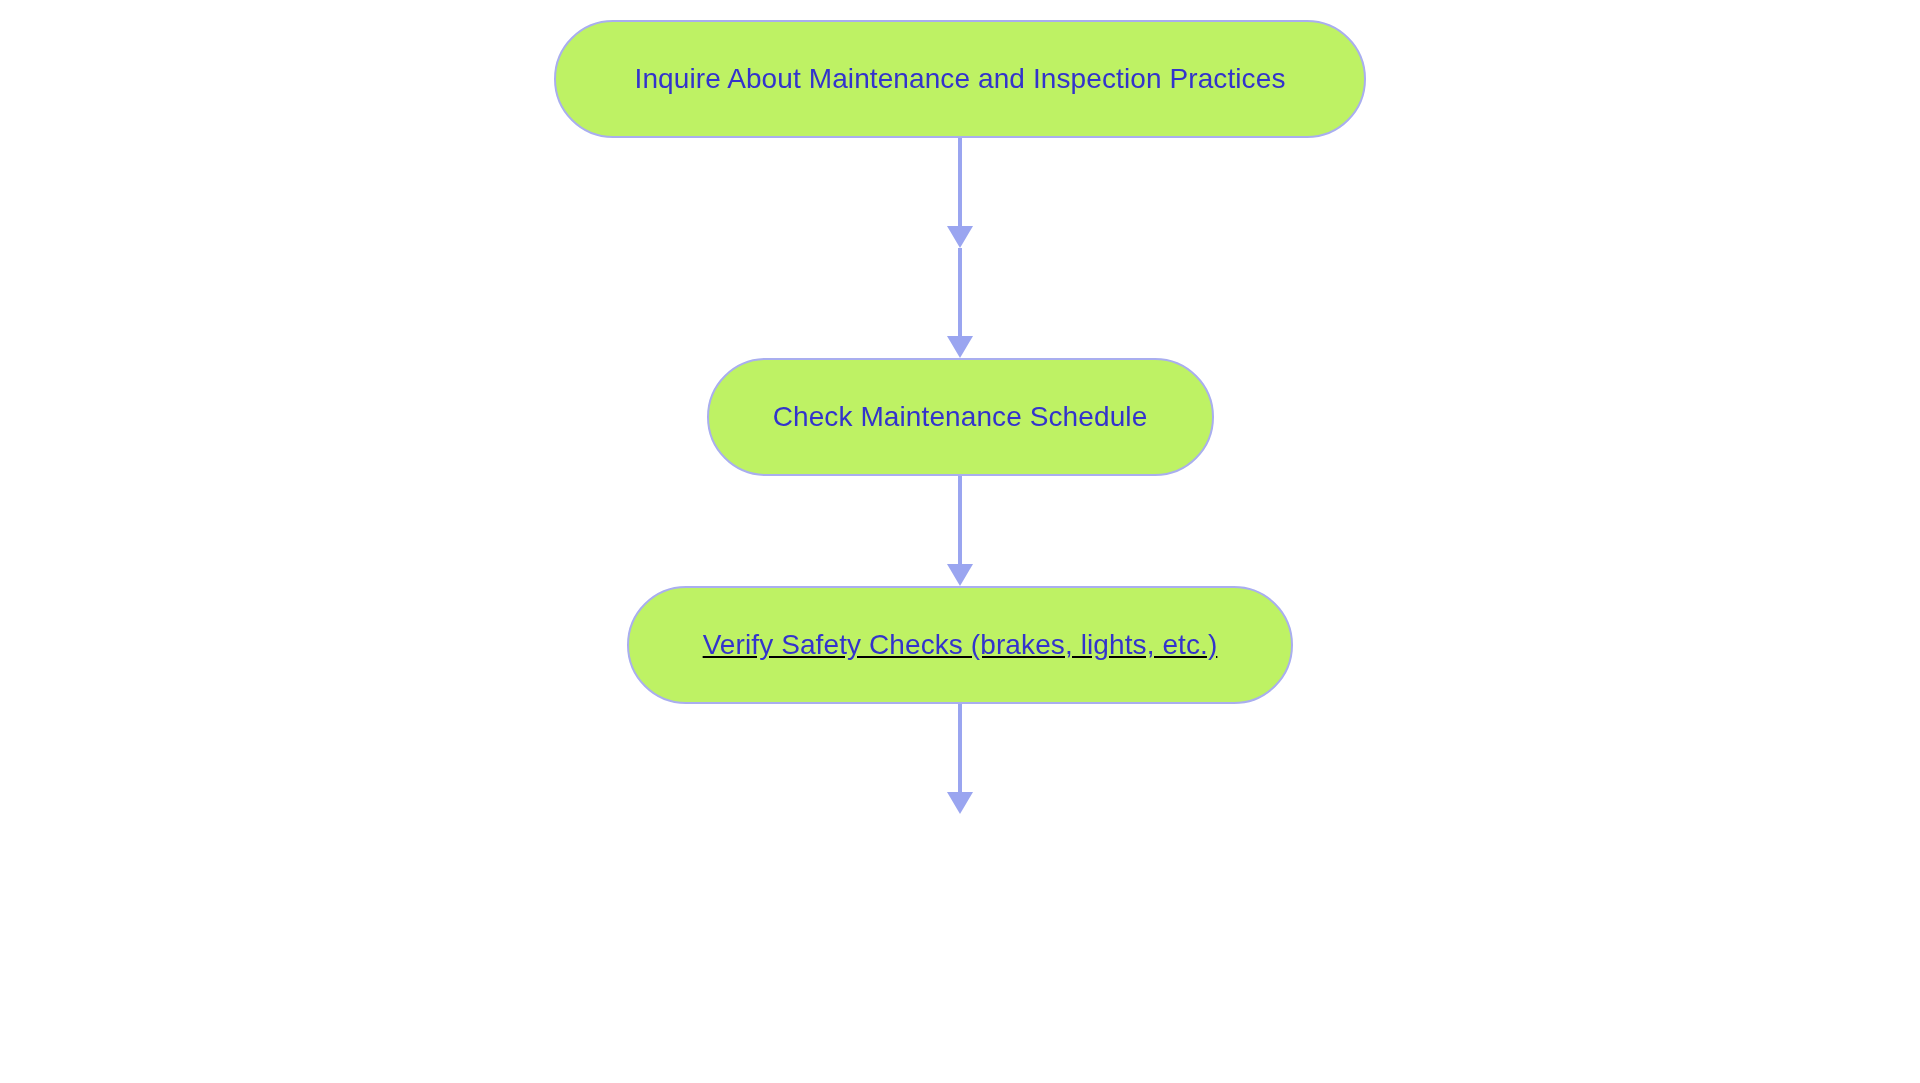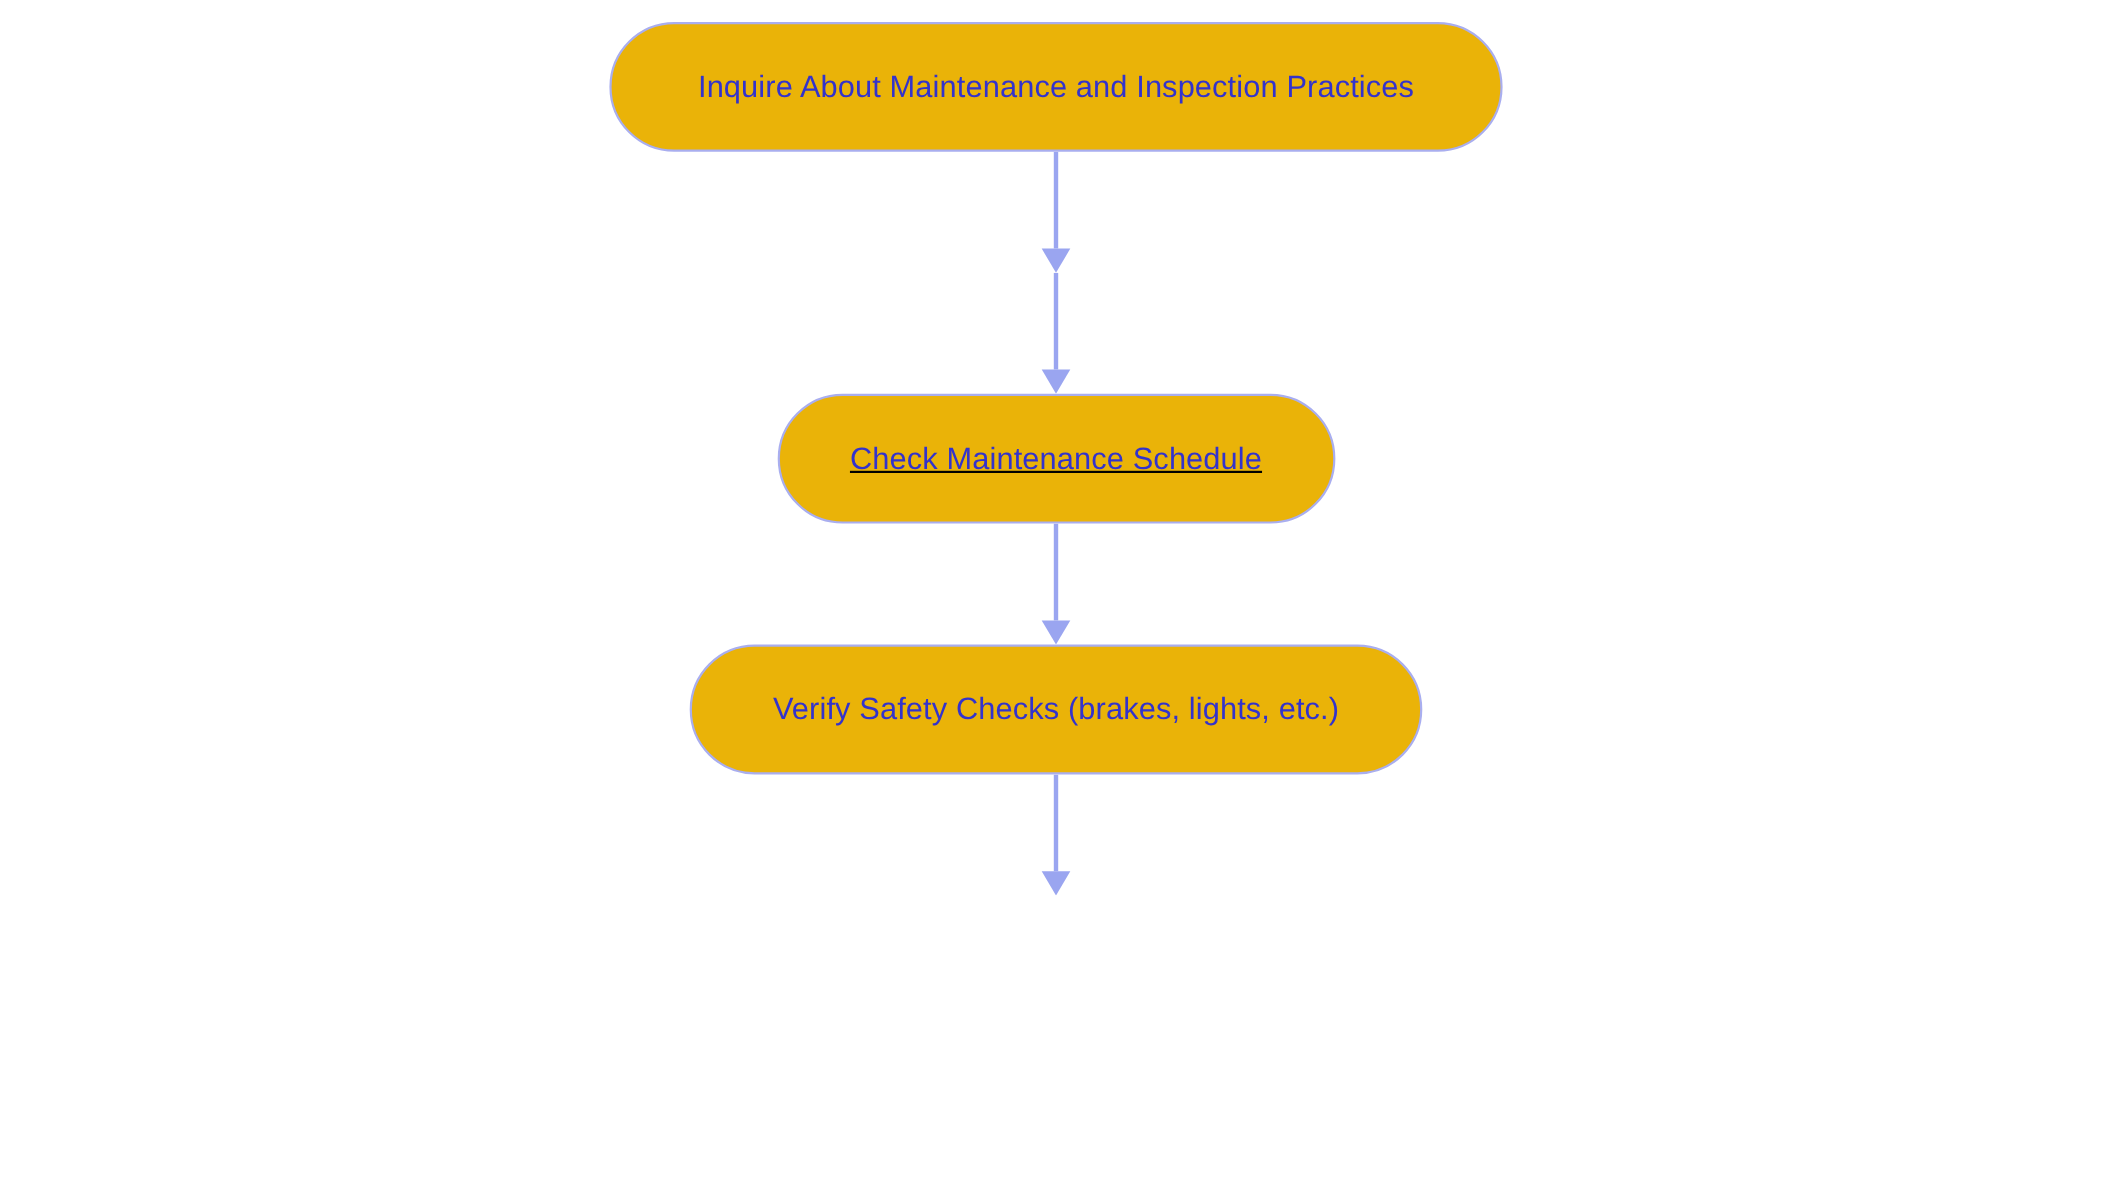--- a/index.html
+++ b/index.html
@@ -25,21 +25,21 @@
     width: 1920px;
     height: 1083px;
     display: flex;
     flex-direction: column;
     align-items: center;
   }
   .node {
     box-sizing: border-box;
     height: 118px;
     border-radius: 59px;
-    background: #eab308;
+    background: #bef264;
     border: 2px solid #a9aeef;
     display: flex;
     align-items: center;
     justify-content: center;
     flex: 0 0 auto;
   }
   .node-label {
     color: #3333cc;
     font-family: "Liberation Sans", sans-serif;
     font-size: 28px;
@@ -51,22 +51,22 @@
     user-select: none;
   }
   .connector {
     flex: 0 0 auto;
     width: 40px;
     height: 110px;
     display: block;
   }
   .node-1 { width: 812px; margin-top: 20px; }
   .node-2 { width: 736px; }
-  .node-3 { width: 507px; text-decoration: underline; }
-  .node-4 { width: 666px; }
+  .node-3 { width: 507px; }
+  .node-4 { width: 666px; text-decoration: underline; }
   .node-5 { width: 507px; }
 </style>
 </head>
 <body>
 
 <div id="canvas">
   <div class="flow-column">
 
     <div class="node node-1">
       <span class="node-label">Inquire About Maintenance and Inspection Practices</span>

